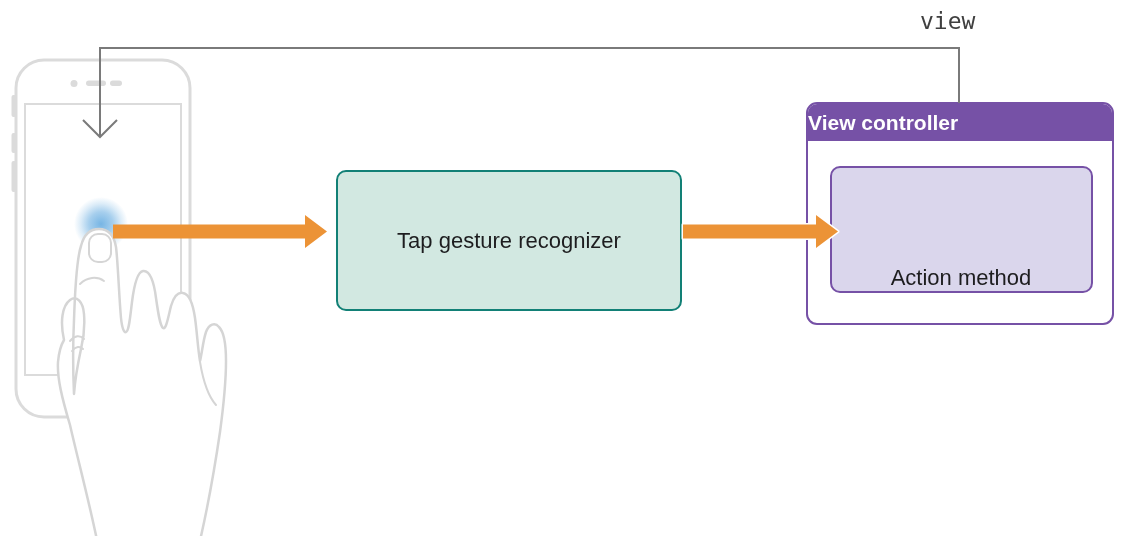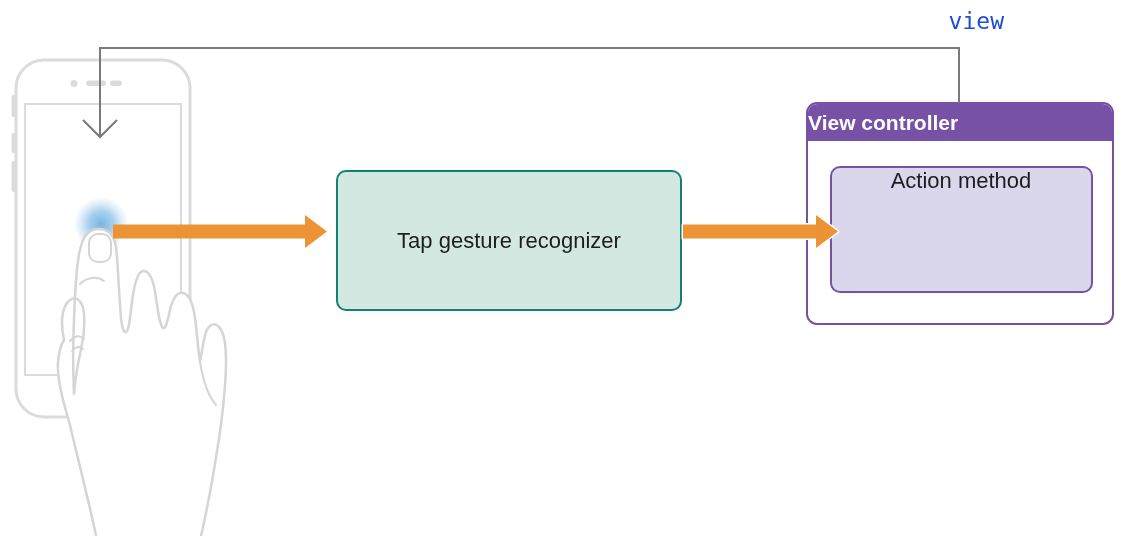--- a/index.html
+++ b/index.html
@@ -23,25 +23,25 @@
   }
   .vc-header {
     height:37px; background:var(--controller_purple);
     display:flex; align-items:center; justify-content:flex-start;
     color:#fff; font-weight:bold; font-size:21px;
   }
   .action-box {
     position:absolute; left:21.5px; top:61.5px; width:263px; height:127px;
     box-sizing:border-box; background:var(--action_fill);
     border:2px solid var(--controller_purple); border-radius:10px;
-    display:flex; align-items:flex-start; justify-content:center;
+    display:flex; align-items:flex-end; justify-content:center;
   }
   .view-label {
-    position:absolute; left:920px; top:8px; width:84px; text-align:right;
-    font-family:"DejaVu Sans Mono", monospace; font-size:23px; color:#1d4ed8;
+    position:absolute; left:920px; top:8px; width:84px; text-align:left;
+    font-family:"DejaVu Sans Mono", monospace; font-size:23px; color:#404040;
   }
   
   svg.overlay { position:absolute; left:0; top:0; z-index:5; pointer-events:none; }
   .device       { stroke:var(--device_outline); stroke-width:3; fill:#fff; }
   .device-thin  { stroke:var(--device_outline); stroke-width:2; fill:#fff; }
   .device-fill  { fill:var(--device_outline); }
   .hand {
     stroke:var(--hand_outline); stroke-width:2.5; fill:#fff;
     stroke-linejoin:round; stroke-linecap:round;
   }

